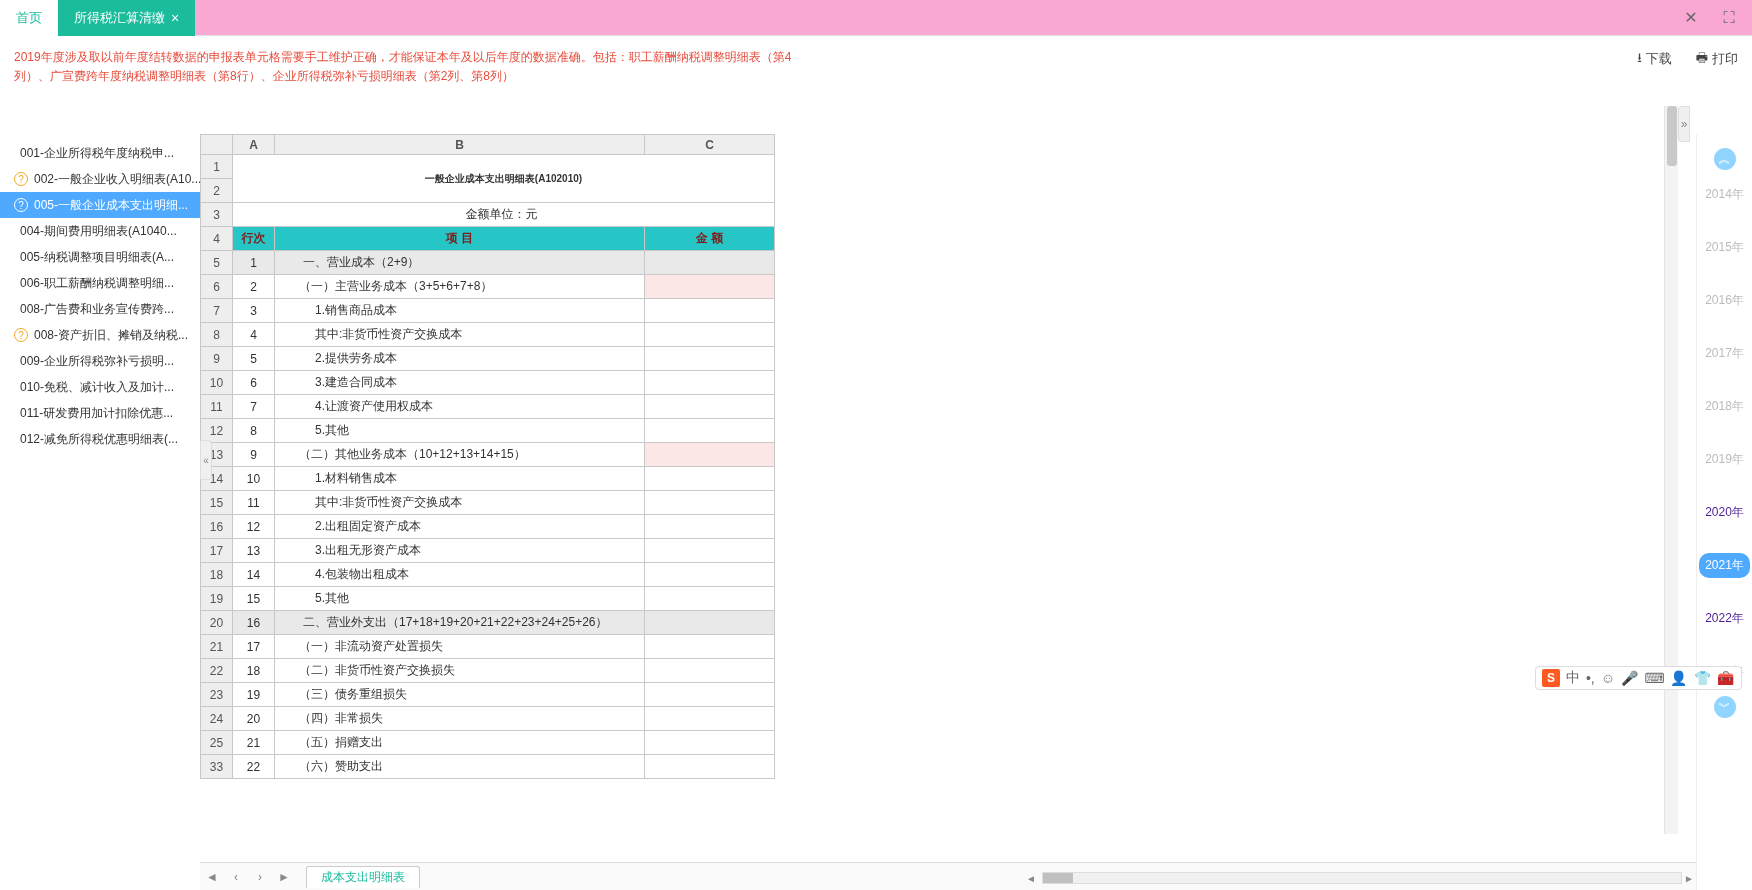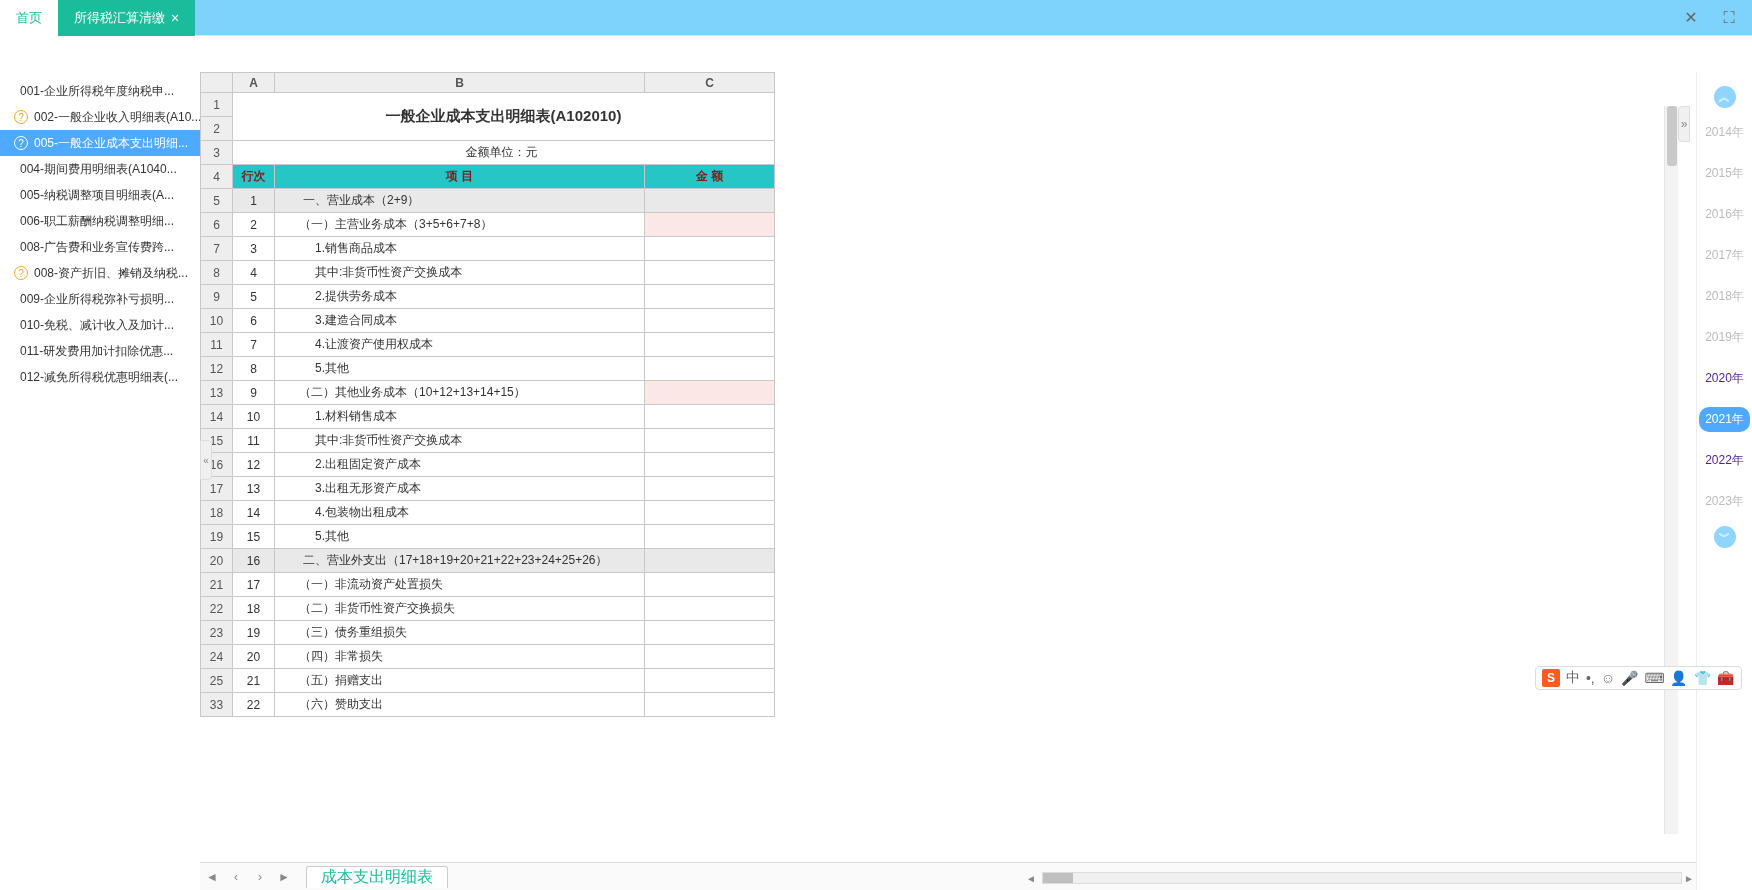--- a/index.html
+++ b/index.html
@@ -1,18 +1,18 @@
 <!DOCTYPE html>
 <html><head>
 <meta charset="utf-8">
 <style>
 * { margin: 0; padding: 0; box-sizing: border-box; }
 body { font-family: "Microsoft YaHei", Arial, sans-serif; font-size: 12px; color: #333; background: #fff; overflow: hidden; }
 .app { width: 1752px; height: 890px; display: flex; flex-direction: column; }
-.tabs-bar { height: 36px; background: #7dd3fc; display: flex; align-items: center; border-bottom: 1px solid #e0e0e0; }
+.tabs-bar { height: 36px; background: #f9a8d4; display: flex; align-items: center; border-bottom: 1px solid #e0e0e0; }
 .tab { height: 36px; padding: 0 16px; display: flex; align-items: center; gap: 6px; cursor: pointer; font-size: 13px; }
 .tab.home { color: #1abc9c; background: #fff; }
 .tab.active { background: #1abc9c; color: #fff; }
 .tab .close { font-size: 14px; }
 .tabs-bar-right { margin-left: auto; display: flex; gap: 8px; padding-right: 8px; }
 .tabs-bar-right .icon-btn { width: 30px; height: 30px; display: flex; align-items: center; justify-content: center; cursor: pointer; font-size: 16px; color: #666; }
 .notice-bar { padding: 12px 14px; display: flex; align-items: flex-start; justify-content: space-between; }
 .notice-text { color: #e74c3c; font-size: 12px; line-height: 1.6; max-width: 780px; }
 .notice-actions { display: flex; gap: 24px; color: #444; font-size: 13px; }
 .notice-actions .action { display: flex; align-items: center; gap: 4px; cursor: pointer; }
@@ -26,30 +26,30 @@
 .collapse-handle { position: absolute; left: 200px; top: 440px; width: 12px; height: 40px; background: #f0f0f0; border: 1px solid #ddd; border-radius: 0 4px 4px 0; display: flex; align-items: center; justify-content: center; font-size: 10px; color: #888; cursor: pointer; }
 .sheet-area { flex: 1; display: flex; flex-direction: column; position: relative; min-width: 0; }
 .sheet-scroll { flex: 1; overflow: hidden; position: relative; }
 table.sheet { border-collapse: collapse; table-layout: fixed; }
 table.sheet td, table.sheet th { border: 1px solid #c8c8c8; height: 24px; font-size: 12px; padding: 0 4px; background: #fff; }
 table.sheet .rowhdr { width: 32px; background: #eee; text-align: center; color: #555; }
 table.sheet .colhdr { background: #eee; text-align: center; color: #555; height: 20px; }
 table.sheet .colA { width: 42px; text-align: center; }
 table.sheet .colB { width: 370px; }
 table.sheet .colC { width: 130px; }
-table.sheet .title-row td.content { text-align: center; font-size: 15px; font-weight: bold; background: #fff; }
+table.sheet .title-row td.content { text-align: center; font-size: 10px; font-weight: bold; background: #fff; }
 table.sheet .unit-row td.content { text-align: center; padding-right: 8px; }
 table.sheet .hdr { background: #26c6c6 !important; color: #7f1d1d; text-align: center; font-weight: bold; }
 table.sheet .pink { background: #fce7e7 !important; }
 table.sheet .gray { background: #e9e9e9 !important; }
 table.sheet td.item { padding-left: 28px; }
 .sheet-bottom { height: 28px; border-top: 1px solid #ddd; display: flex; align-items: center; background: #fafafa; position: relative; }
 .sheet-bottom .nav-arrows { display: flex; }
 .sheet-bottom .nav-arrows span { width: 24px; text-align: center; color: #888; cursor: pointer; }
-.sheet-bottom .sheet-tab { height: 22px; padding: 0 14px; border: 1px solid #ccc; border-bottom: none; background: #fff; display: flex; align-items: center; font-size: 16px; color: #1abc9c; margin-left: 10px; border-radius: 3px 3px 0 0; }
+.sheet-bottom .sheet-tab { height: 22px; padding: 0 14px; border: 1px solid #ccc; border-bottom: none; background: #fff; display: flex; align-items: center; font-size: 12px; color: #1abc9c; margin-left: 10px; border-radius: 3px 3px 0 0; }
 .sheet-bottom .hscroll { position: absolute; right: 14px; bottom: 6px; width: 640px; height: 12px; background: #f0f0f0; border: 1px solid #ddd; }
 .sheet-bottom .hscroll .thumb { width: 30px; height: 100%; background: #c0c0c0; }
 .sheet-bottom .scroll-arrow { position: absolute; bottom: 5px; width: 14px; height: 14px; display: flex; align-items: center; justify-content: center; color: #888; font-size: 10px; }
 .right-rail { width: 56px; border-left: 1px solid #eee; display: flex; flex-direction: column; align-items: center; padding-top: 14px; gap: 12px; }
 .right-rail .circle { width: 22px; height: 22px; border-radius: 50%; background: #8fd5ff; color: #fff; display: flex; align-items: center; justify-content: center; font-size: 12px; cursor: pointer; }
 .right-rail .year { font-size: 12px; color: #bbb; cursor: pointer; padding: 4px 6px; border-radius: 10px; }
 .right-rail .year.dark { color: #4c1d95; }
 .right-rail .year.active { background: #4ea9ff; color: #fff; }
 .expand-handle { position: absolute; top: 106px; right: 62px; width: 12px; height: 36px; background: #f0f0f0; border: 1px solid #ddd; border-radius: 4px 0 0 4px; display: flex; align-items: center; justify-content: center; color: #888; cursor: pointer; }
 .vscroll-track { position: absolute; top: 106px; right: 74px; width: 14px; bottom: 56px; background: #f3f3f3; border-left: 1px solid #e5e5e5; }
@@ -70,20 +70,33 @@
   <div class="tab active">
     <span>所得税汇算清缴</span>
     <span class="close">×</span>
   </div>
   <div class="tabs-bar-right">
     <div class="icon-btn">✕</div>
     <div class="icon-btn">⛶</div>
   </div>
 </div>
 
+<div class="notice-bar">
+  <div class="notice-text">2019年度涉及取以前年度结转数据的申报表单元格需要手工维护正确，才能保证本年及以后年度的数据准确。包括：职工薪酬纳税调整明细表（第4列）、广宣费跨年度纳税调整明细表（第8行）、企业所得税弥补亏损明细表（第2列、第8列）</div>
+  <div class="notice-actions">
+    <div class="action">
+          <span>⭳</span>
+          <span>下载</span>
+        </div>
+    <div class="action">
+          <span>🖶</span>
+          <span>打印</span>
+        </div>
+  </div>
+</div>
 
 <div class="main-row">
   <div class="sidebar" id="sidebar">
         <div class="sidebar-item">
           <span>001-企业所得税年度纳税申...</span>
         </div>
         <div class="sidebar-item has-icon">
           <span class="pre-icon">?</span>
           <span>002-一般企业收入明细表(A10...</span>
         </div>
@@ -298,21 +311,21 @@
       <span class="scroll-arrow" style="right:658px">◄</span>
       <div class="hscroll">
             <div class="thumb"></div>
           </div>
       <span class="scroll-arrow" style="right:0">►</span>
     </div>
   </div>
 
   <div class="right-rail">
     <div class="circle">︽</div>
-    <div id="years" style="display: flex; flex-direction: column; gap: 16px; align-items: center;">
+    <div id="years" style="display: flex; flex-direction: column; gap: 28px; align-items: center;">
           <div class="year">2014年</div>
           <div class="year">2015年</div>
           <div class="year">2016年</div>
           <div class="year">2017年</div>
           <div class="year">2018年</div>
           <div class="year">2019年</div>
           <div class="year dark">2020年</div>
           <div class="year active">2021年</div>
           <div class="year dark">2022年</div>
           <div class="year">2023年</div>

